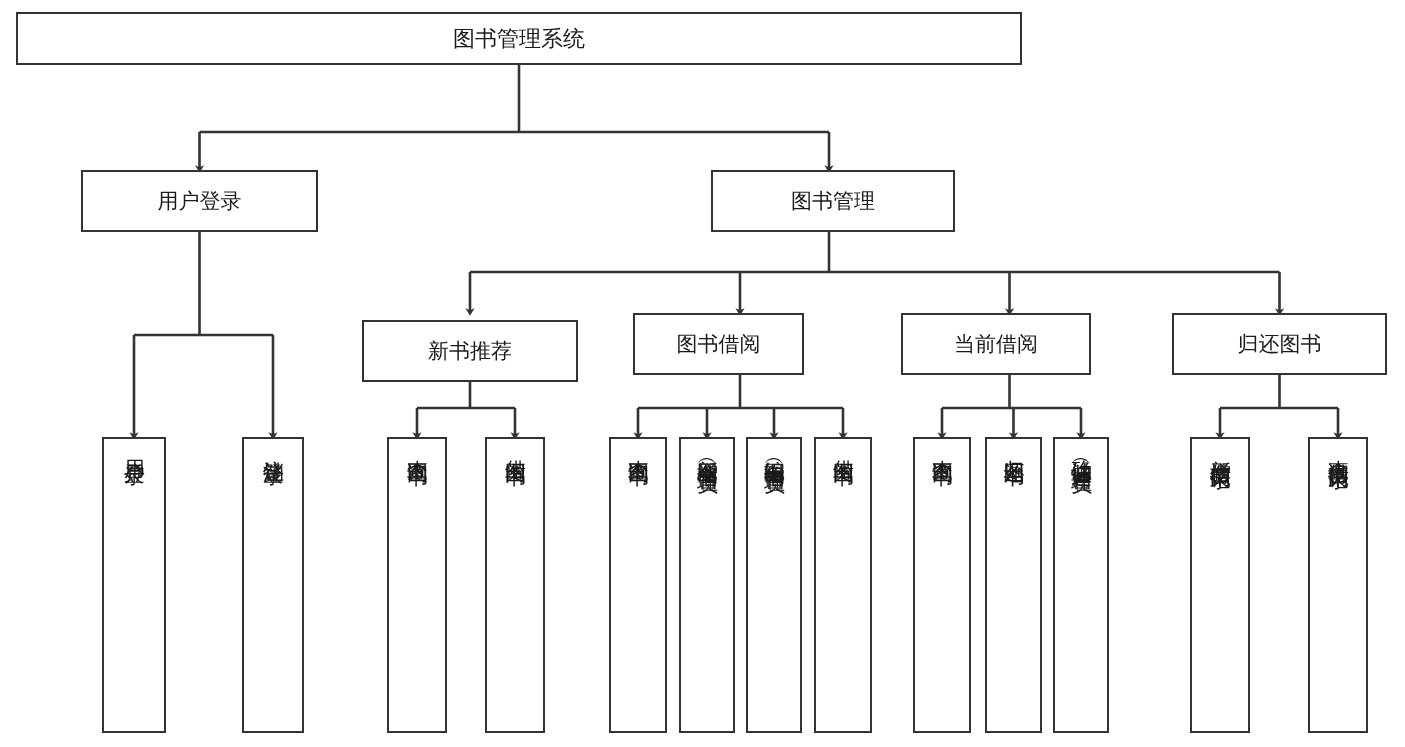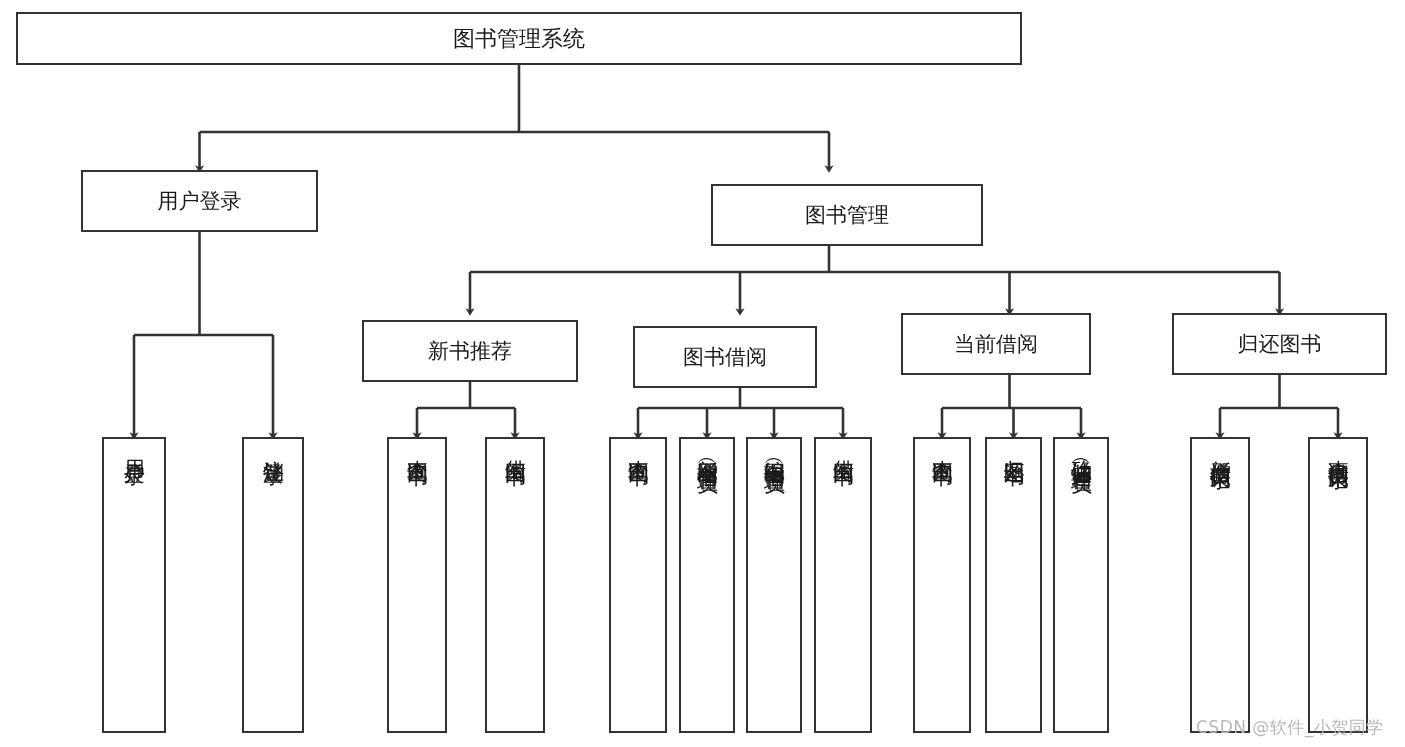--- a/index.html
+++ b/index.html
@@ -114,27 +114,27 @@
       </g>
   </svg>
 
   <div id="nodes">
       <div class="node horiz root" style="left: 16px; top: 12px; width: 1006px; height: 53px;">
         <span class="label">图书管理系统</span>
       </div>
       <div class="node horiz" style="left: 81px; top: 170px; width: 237px; height: 62px;">
         <span class="label">用户登录</span>
       </div>
-      <div class="node horiz" style="left: 711px; top: 184px; width: 272px; height: 62px; font-family: Liberation Serif, serif;">
+      <div class="node horiz" style="left: 711px; top: 170px; width: 244px; height: 62px; font-family: Liberation Serif, serif;">
         <span class="label">图书管理</span>
       </div>
       <div class="node horiz" style="left: 362px; top: 320px; width: 216px; height: 62px;">
         <span class="label">新书推荐</span>
       </div>
-      <div class="node horiz" style="left: 633px; top: 326px; width: 184px; height: 62px;">
+      <div class="node horiz" style="left: 633px; top: 313px; width: 171px; height: 62px;">
         <span class="label">图书借阅</span>
       </div>
       <div class="node horiz" style="left: 901px; top: 313px; width: 190px; height: 62px;">
         <span class="label">当前借阅</span>
       </div>
       <div class="node horiz" style="left: 1172px; top: 313px; width: 215px; height: 62px;">
         <span class="label">归还图书</span>
       </div>
       <div class="node vert" style="left: 102px; top: 437px; width: 64px; height: 296px;">
         <span class="label">用户登录</span>
@@ -170,14 +170,13 @@
         <span class="label">确认归还（管理员）</span>
       </div>
       <div class="node vert" style="left: 1190px; top: 437px; width: 60px; height: 296px;">
         <span class="label">新增借阅记录</span>
       </div>
       <div class="node vert" style="left: 1308px; top: 437px; width: 60px; height: 296px;">
         <span class="label">查询借阅记录</span>
       </div>
     </div>
 
-  <div class="watermark" style="left: 1196px; top: 716px; color: rgb(185, 185, 185);">CSDN @软件_小贺同学</div>
 </div>
 
 </body></html>

